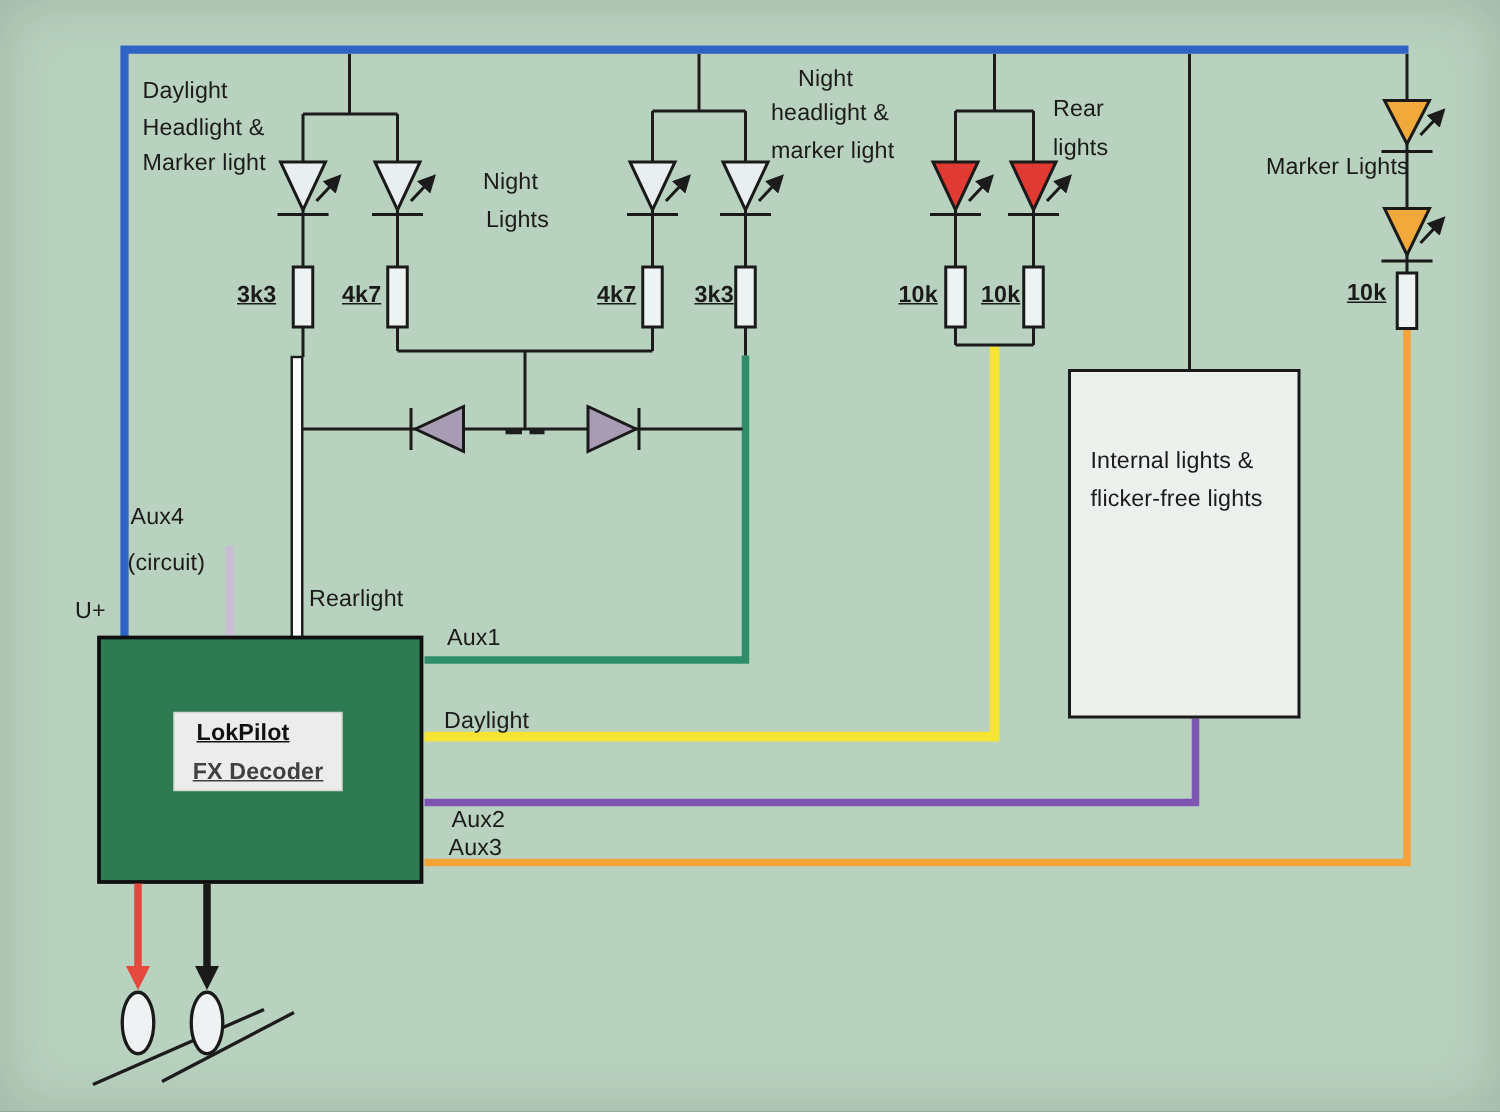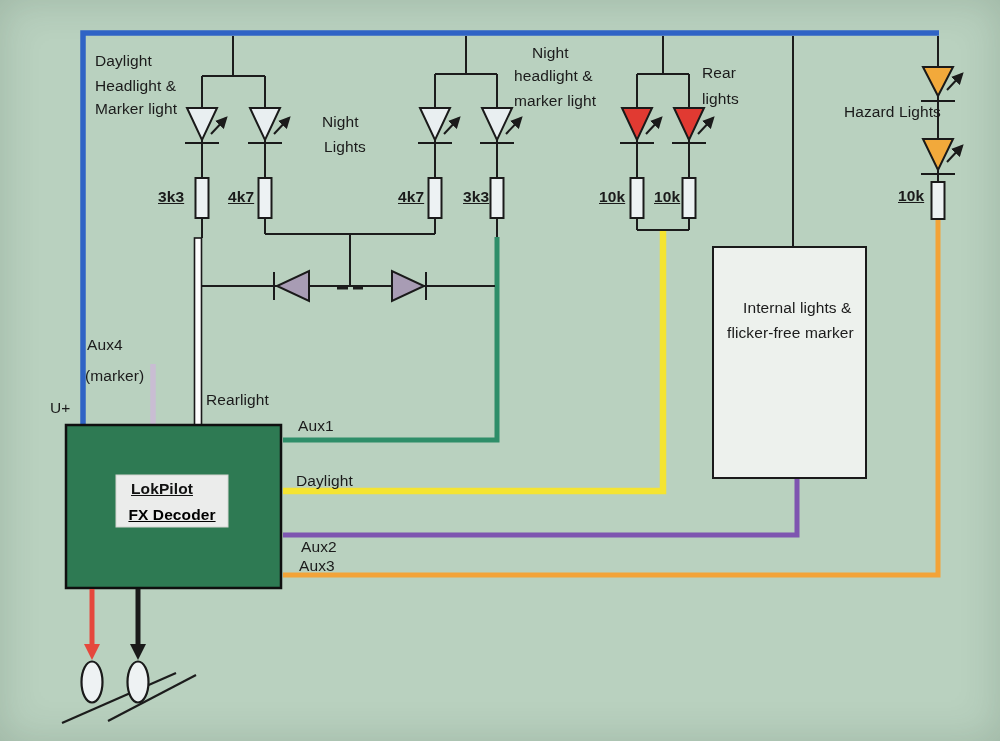--- a/index.html
+++ b/index.html
@@ -169,38 +169,38 @@
   <div class="lbl" style="left:322px;top:113px">Night</div>
   <div class="lbl" style="left:324px;top:138px">Lights</div>
 
   <div class="lbl" style="left:532px;top:44px">Night</div>
   <div class="lbl" style="left:514px;top:67px">headlight &amp;</div>
   <div class="lbl" style="left:514px;top:92px">marker light</div>
 
   <div class="lbl" style="left:702px;top:64px">Rear</div>
   <div class="lbl" style="left:702px;top:90px">lights</div>
 
-  <div class="lbl" style="left:844px;top:103px">Hazard Lights</div>
+  <div class="lbl" style="left:844px;top:103px">Marker Lights</div>
 
   <div class="lbl b" style="left:158px;top:188px">3k3</div>
   <div class="lbl b" style="left:228px;top:188px">4k7</div>
   <div class="lbl b" style="left:398px;top:188px">4k7</div>
   <div class="lbl b" style="left:463px;top:188px">3k3</div>
   <div class="lbl b" style="left:599px;top:188px">10k</div>
   <div class="lbl b" style="left:654px;top:188px">10k</div>
   <div class="lbl b" style="left:898px;top:187px">10k</div>
 
-  <div class="lbl" style="left:743px;top:299px">Internal lights &amp;</div>
-  <div class="lbl" style="left:727px;top:324px">flicker-free marker</div>
+  <div class="lbl" style="left:727px;top:299px">Internal lights &amp;</div>
+  <div class="lbl" style="left:727px;top:324px">flicker-free lights</div>
 
   <div class="lbl" style="left:50px;top:399px">U+</div>
   <div class="lbl" style="left:87px;top:336px">Aux4</div>
-  <div class="lbl" style="left:85px;top:367px">(marker)</div>
+  <div class="lbl" style="left:85px;top:367px">(circuit)</div>
   <div class="lbl" style="left:206px;top:391px">Rearlight</div>
   <div class="lbl" style="left:298px;top:417px">Aux1</div>
   <div class="lbl" style="left:296px;top:472px">Daylight</div>
   <div class="lbl" style="left:301px;top:538px">Aux2</div>
   <div class="lbl" style="left:299px;top:557px">Aux3</div>
 
   <div class="lbl b ctr" style="left:116px;top:480px;width:92px;color:#111">LokPilot</div>
-  <div class="lbl b ctr" style="left:116px;top:506px;width:112px;color:#000000">FX Decoder</div>
+  <div class="lbl b ctr" style="left:116px;top:506px;width:112px;color:#404040">FX Decoder</div>
 
 </div>
 
 </body></html>

